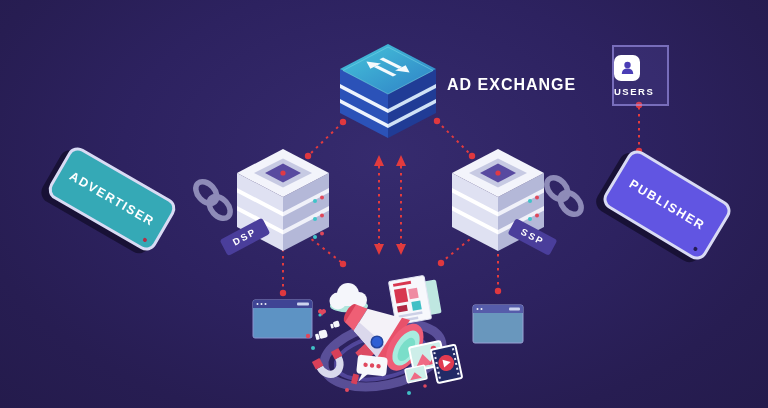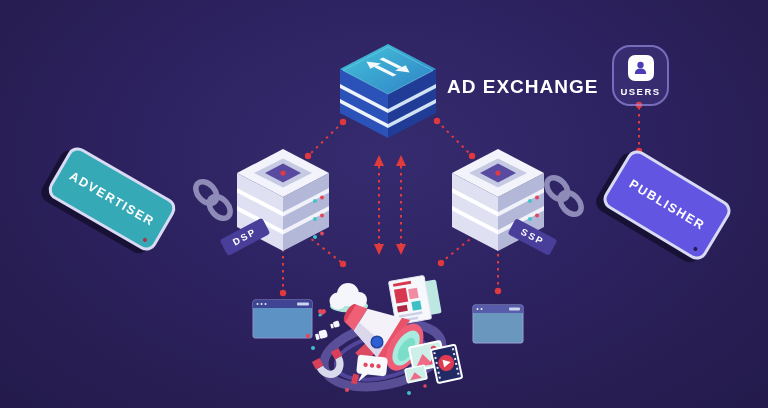--- a/index.html
+++ b/index.html
@@ -3,41 +3,41 @@
 <meta charset="utf-8">
 <style>
   html,body{margin:0;padding:0;background:#1c163f;}
   .stage{
     position:relative;width:768px;height:408px;overflow:hidden;
     font-family:"Liberation Sans",sans-serif;
     background:radial-gradient(ellipse at 50% 38%, #362b6e 0%, #2d2260 48%, #271d52 78%, #241b4c 100%);
   }
   .stage svg.layer{position:absolute;left:0;top:0;}
   .label{position:absolute;color:#fff;font-weight:bold;}
-  .adx-label{left:447px;top:76px;font-size:19px;letter-spacing:1px;}
+  .adx-label{left:447px;top:76px;font-size:16px;letter-spacing:1px;}
   .tablet{
     position:absolute;display:flex;align-items:center;justify-content:center;
     border:3px solid #d9dbf4;border-radius:11px;color:#fff;font-weight:bold;
     box-shadow:-5px 6px 0 rgba(22,16,50,.9);
   }
   .advertiser{left:51px;top:170px;width:116px;height:52px;background:#35a9b6;
     transform:rotate(30deg);font-size:12.5px;letter-spacing:1.5px;}
   .publisher{left:608px;top:172px;width:112px;height:60px;background:#6155e2;
     transform:rotate(31deg);font-size:12.5px;letter-spacing:1.5px;}
   .cam{position:absolute;right:7px;bottom:5px;width:4px;height:4px;border-radius:50%;}
   .cam-adv{background:#b13048;}
   .cam-pub{background:#241c52;}
   .tag{position:absolute;color:#fff;font-weight:bold;font-size:9.5px;letter-spacing:2px;
     background:#4a3e9b;padding:3px 11px 4px;border-radius:3px;}
   .tag-dsp{left:221px;top:228px;transform:rotate(-28deg);}
   .tag-ssp{left:509px;top:228px;transform:rotate(28deg);}
   .users-card{
-    position:absolute;left:612px;top:45px;width:53px;height:57px;border-radius:18px;
+    position:absolute;left:612px;top:45px;width:53px;height:57px;border-radius:0;
     border:2px solid rgba(163,153,238,.6);background:rgba(130,120,230,.13);
-    display:flex;flex-direction:column;align-items:center;justify-content:center;gap:5px;
+    display:flex;flex-direction:column;justify-content:center;gap:5px;
   }
   .users-icon{width:26px;height:26px;background:#fff;border-radius:7px;
     display:flex;align-items:center;justify-content:center;}
   .users-label{color:#fff;font-size:9.5px;font-weight:bold;letter-spacing:1.5px;}
 </style>
 </head>
 <body>
 
 <div class="stage">
 

